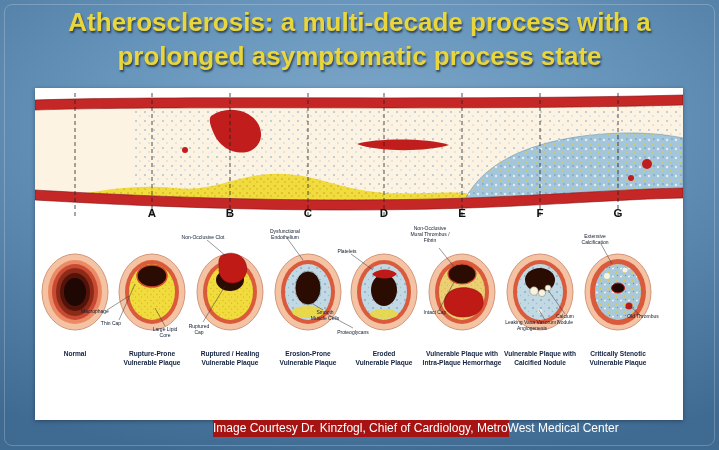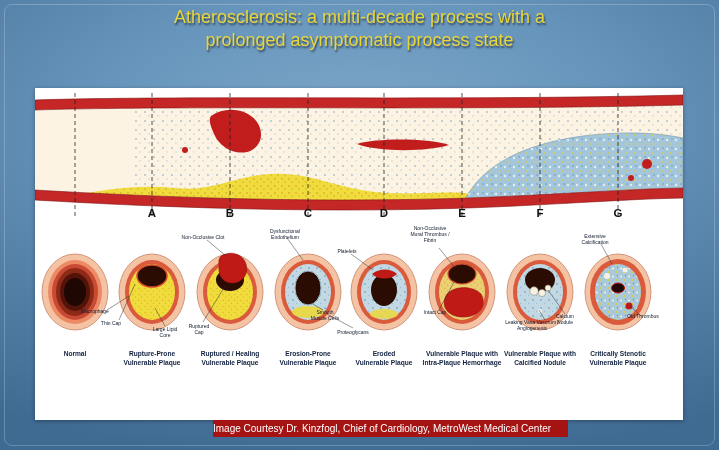--- a/index.html
+++ b/index.html
@@ -4,21 +4,21 @@
 <style>
   html,body{margin:0;padding:0;background:#222;}
   .slide{
     position:relative;width:719px;height:450px;overflow:hidden;
     font-family:"Liberation Sans",sans-serif;
     background:radial-gradient(ellipse 95% 75% at 50% 28%, #7ea8ca 0%, #6795bb 38%, #527ea6 70%, #3f6a92 100%);
   }
   .frame{position:absolute;inset:4px;border:1px solid rgba(255,255,255,.22);border-radius:8px;pointer-events:none;}
   .title{
     position:absolute;top:6px;left:0;width:100%;margin:0;text-align:center;
-    font-size:18px;line-height:1.3;font-weight:normal;color:#e9d63a;
+    font-size:26px;line-height:1.3;font-weight:bold;color:#e9d63a;
     text-shadow:1px 2px 2px rgba(15,20,40,.65);
   }
   .figure{
     position:absolute;left:35px;top:88px;width:648px;height:332px;background:#ffffff;
     box-shadow:0 1px 4px rgba(0,0,0,.35);
   }
   .artery-svg{position:absolute;left:0;top:4px;}
   .sections-svg{position:absolute;left:0;top:138px;}
   .letter{
     position:absolute;top:119px;width:24px;text-align:center;
@@ -26,22 +26,22 @@
   }
   .ann{
     position:absolute;font-size:5px;line-height:1.15;color:#101a2e;
     white-space:pre-line;text-align:center;transform:translateX(-50%);
   }
   .sec-label{
     position:absolute;top:262px;width:86px;margin-left:-43px;text-align:center;
     font-size:6.6px;font-weight:bold;line-height:1.3;color:#10203f;white-space:pre-line;
   }
   .caption{
-    position:absolute;left:213px;top:420px;width:355px;height:17px;background:#a51313;
-    color:#ffffff;font-size:10px;line-height:17px;white-space:nowrap;
+    position:absolute;left:213px;top:420px;width:296px;height:17px;background:#a51313;
+    color:#ffffff;font-size:12px;line-height:17px;white-space:nowrap;
   }
 </style>
 </head>
 <body>
 
 <div class="slide">
   <div class="frame"></div>
 
   <h1 class="title"><span>Atherosclerosis: a multi-decade process with a</span><br><span>prolonged asymptomatic process state</span></h1>
 

